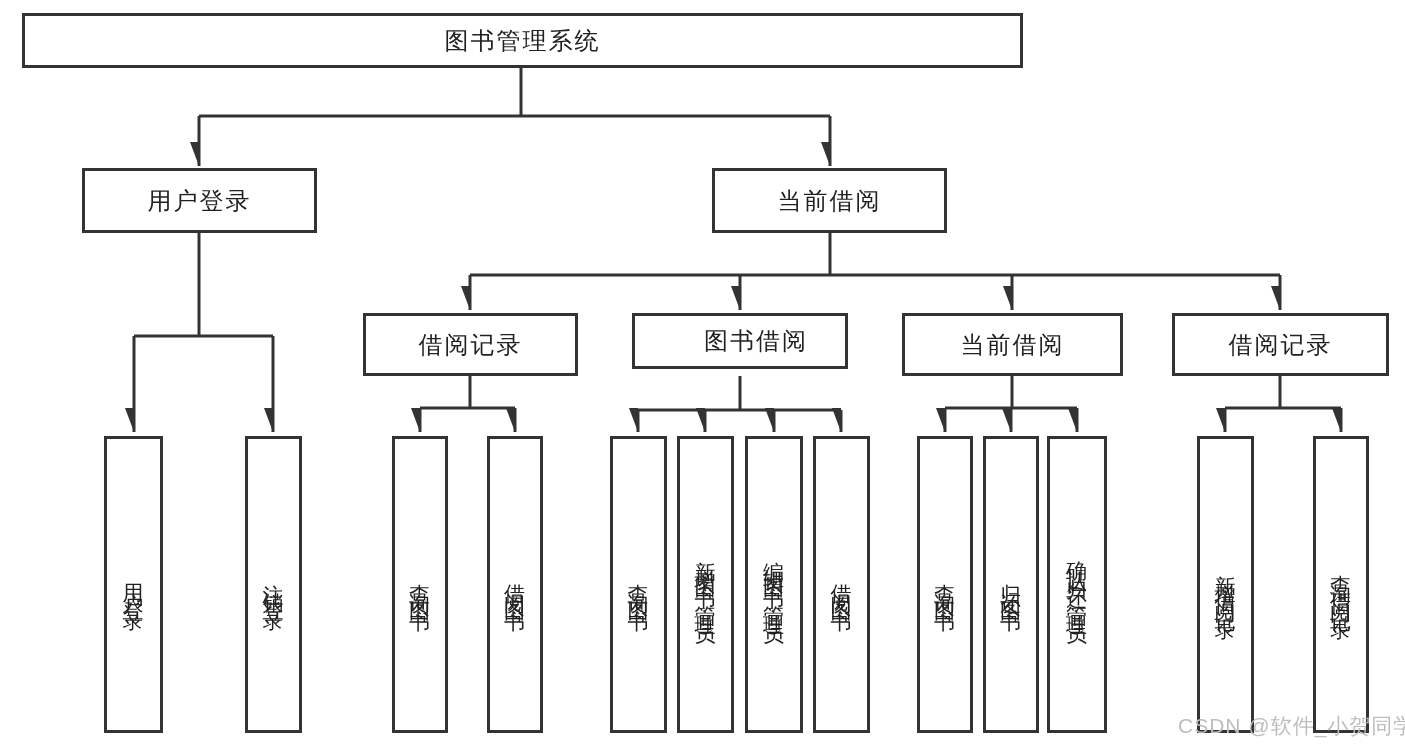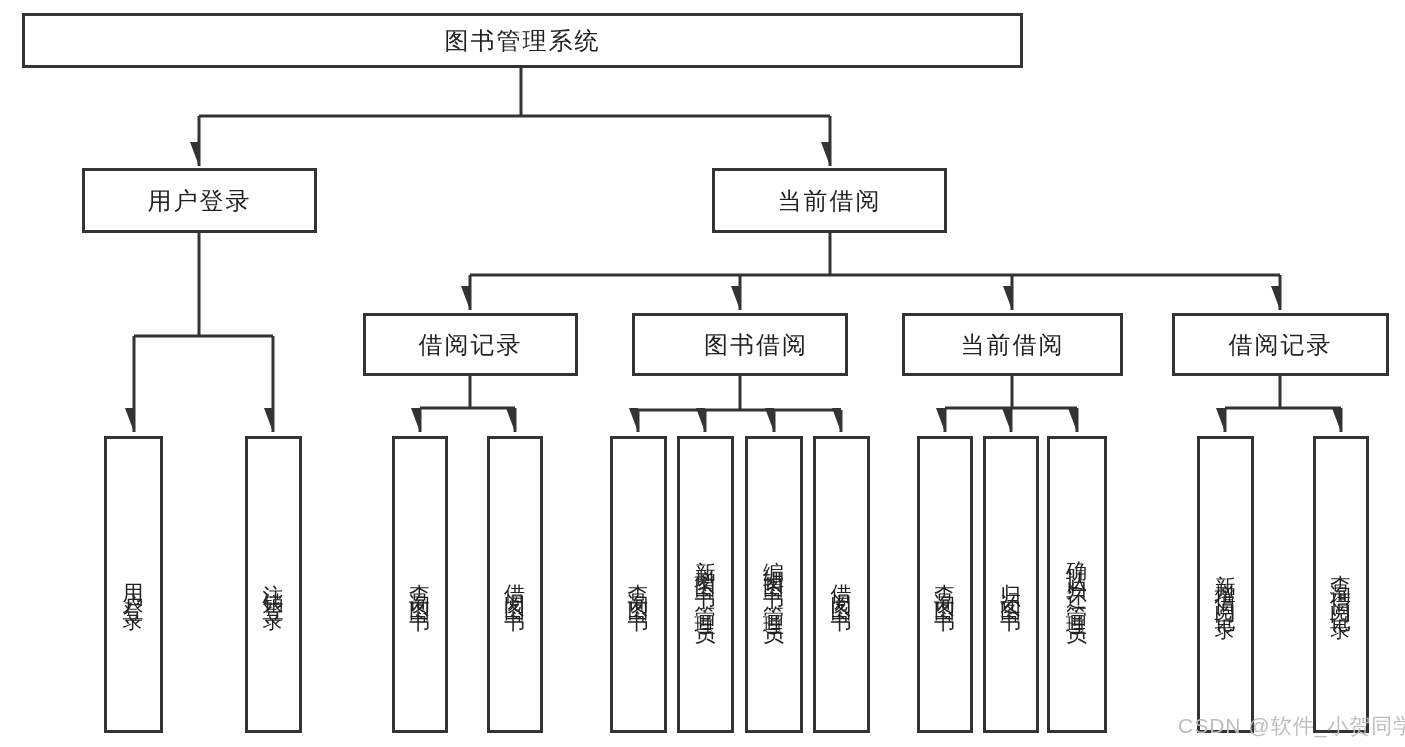--- a/index.html
+++ b/index.html
@@ -99,21 +99,21 @@
       <path d="M1341,408 V432" marker-end="url(#arw)"></path>
     </g>
   </svg>
 
   <div class="box h-box root-box" style="left:22px; top:13px; width:1001px; height:55px;">图书管理系统</div>
 
   <div class="box h-box" style="left:82px; top:168px; width:235px; height:65px;">用户登录</div>
   <div class="box h-box" style="left:712px; top:168px; width:235px; height:65px;">当前借阅</div>
 
   <div class="box h-box" style="left:363px; top:313px; width:215px; height:63px;">借阅记录</div>
-  <div class="box h-box" style="left:632px; top:313px; width:216px; height:63px;padding-left:32px;">图书借阅</div>
+  <div class="box h-box" style="left:632px; top:313px; width:216px; height:56px;padding-left:32px;">图书借阅</div>
   <div class="box h-box" style="left:902px; top:313px; width:221px; height:63px;">当前借阅</div>
   <div class="box h-box" style="left:1172px; top:313px; width:217px; height:63px;">借阅记录</div>
 
   <div class="box leaf" style="left:104px; top:436px; width:59px; height:297px;">用户登录</div>
   <div class="box leaf" style="left:245px; top:436px; width:57px; height:297px;">注销登录</div>
 
   <div class="box leaf" style="left:392px; top:436px; width:56px; height:297px;">查询图书</div>
   <div class="box leaf" style="left:487px; top:436px; width:56px; height:297px;">借阅图书</div>
 
   <div class="box leaf" style="left:610px; top:436px; width:57px; height:297px;">查询图书</div>

